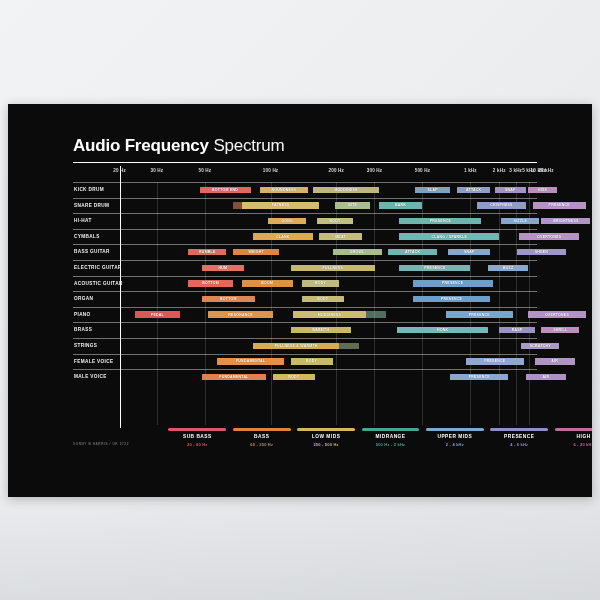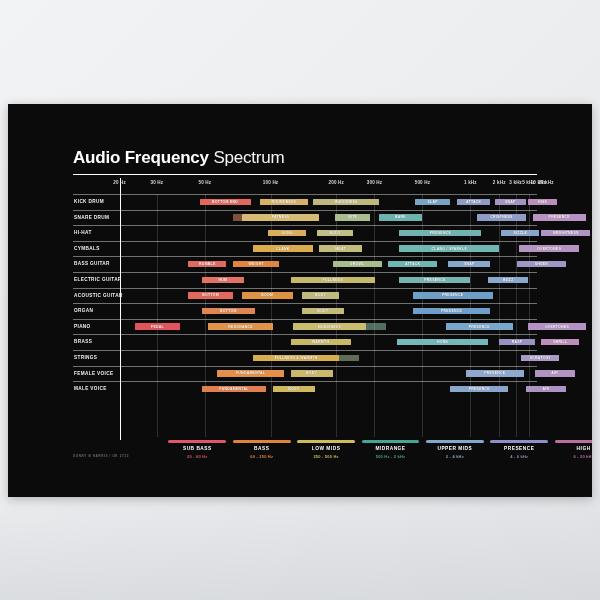--- a/index.html
+++ b/index.html
@@ -19,21 +19,21 @@
     background:linear-gradient(180deg,rgba(255,255,255,0) 0%,rgba(205,208,212,.55) 100%);
   }
   
   #poster{
     position:absolute;left:8px;top:104px;width:584px;height:393px;
     background:#0b0b0c;
     box-shadow:0 2px 10px rgba(0,0,0,.25);
     overflow:hidden;
   }
   #sheet{
-    position:absolute;left:57px;top:30px;width:480px;height:340px;text-align:right;
+    position:absolute;left:57px;top:18px;width:480px;height:340px;text-align:right;
   }
   
   .title{
     position:absolute;left:8px;top:14px;
     color:#ffffff;letter-spacing:-.2px;white-space:nowrap;
   }
   .title .b{font-size:17px;font-weight:700;}
   .title .l{font-size:17px;font-weight:400;color:#f3f3f3;}
   .rule{
     position:absolute;left:8px;top:40px;width:464px;height:1.4px;background:#ffffff;

